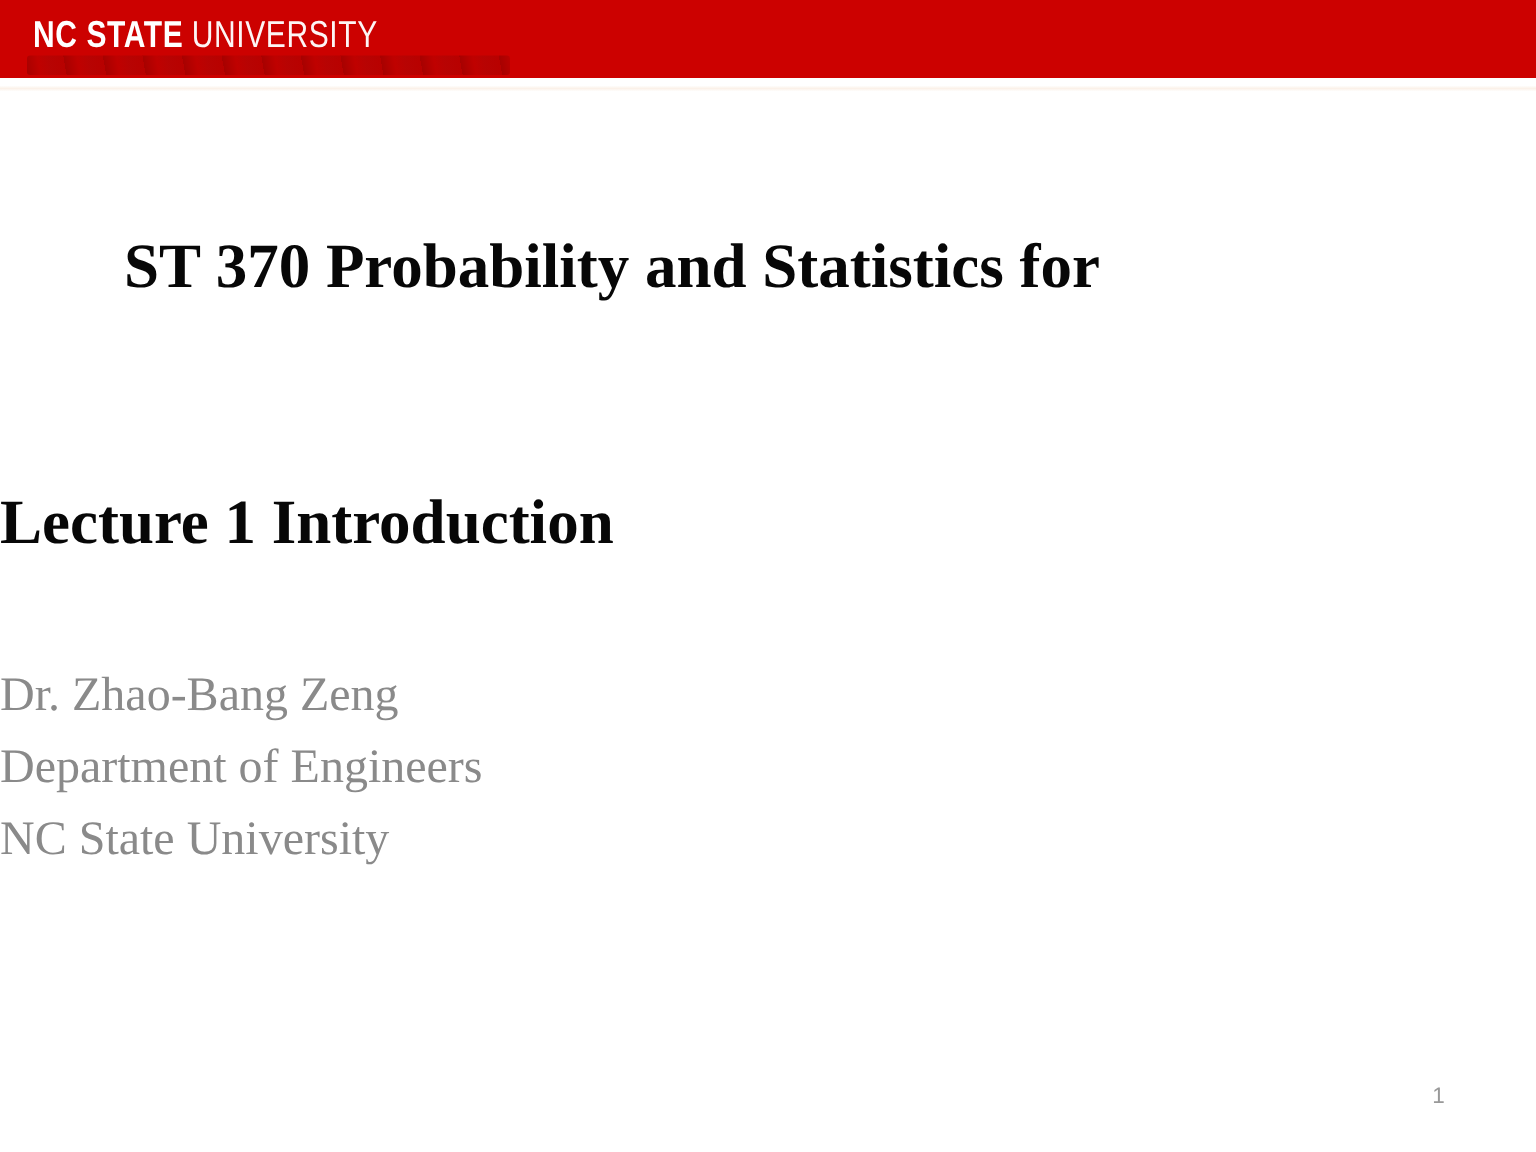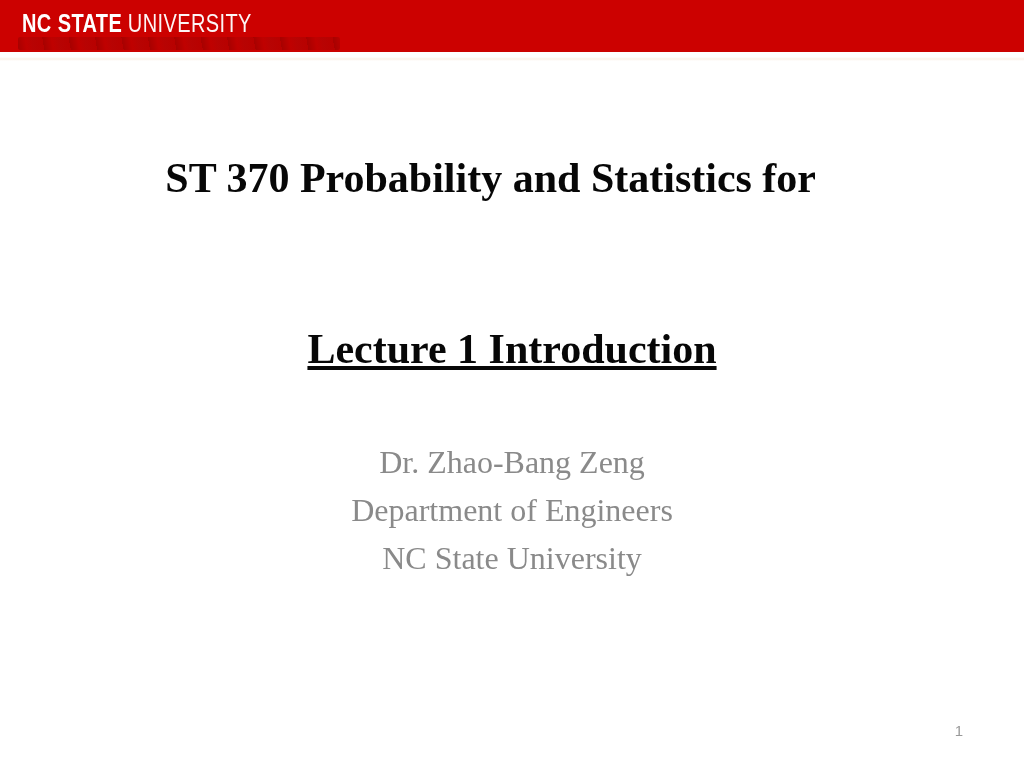--- a/index.html
+++ b/index.html
@@ -67,46 +67,43 @@
     height: 4px;
     background: linear-gradient(to bottom, #ffffff, #fbf1e9, #ffffff);
   }
 
   
   .slide-title {
     position: absolute;
     top: 150px;
     left: 0;
     width: 816px;
-    text-align: right;
+    text-align: center;
     color: #070707;
     font-weight: 700;
     font-size: 42px;
     line-height: 57px;
   }
   .lecture-title {
     position: absolute;
     top: 321px;
     left: 0;
     width: 1024px;
-    text-align: center;
     color: #070707;
     font-weight: 700;
     font-size: 42px;
     line-height: 57px;
-    text-decoration: underline;
   }
 
   
   .authors-block {
     position: absolute;
     top: 438px;
     left: 0;
     width: 1024px;
-    text-align: center;
     color: #8a8a8a;
     font-weight: 400;
     font-size: 32px;
     line-height: 48px;
   }
 
   
   .page-number {
     position: absolute;
     top: 722px;

